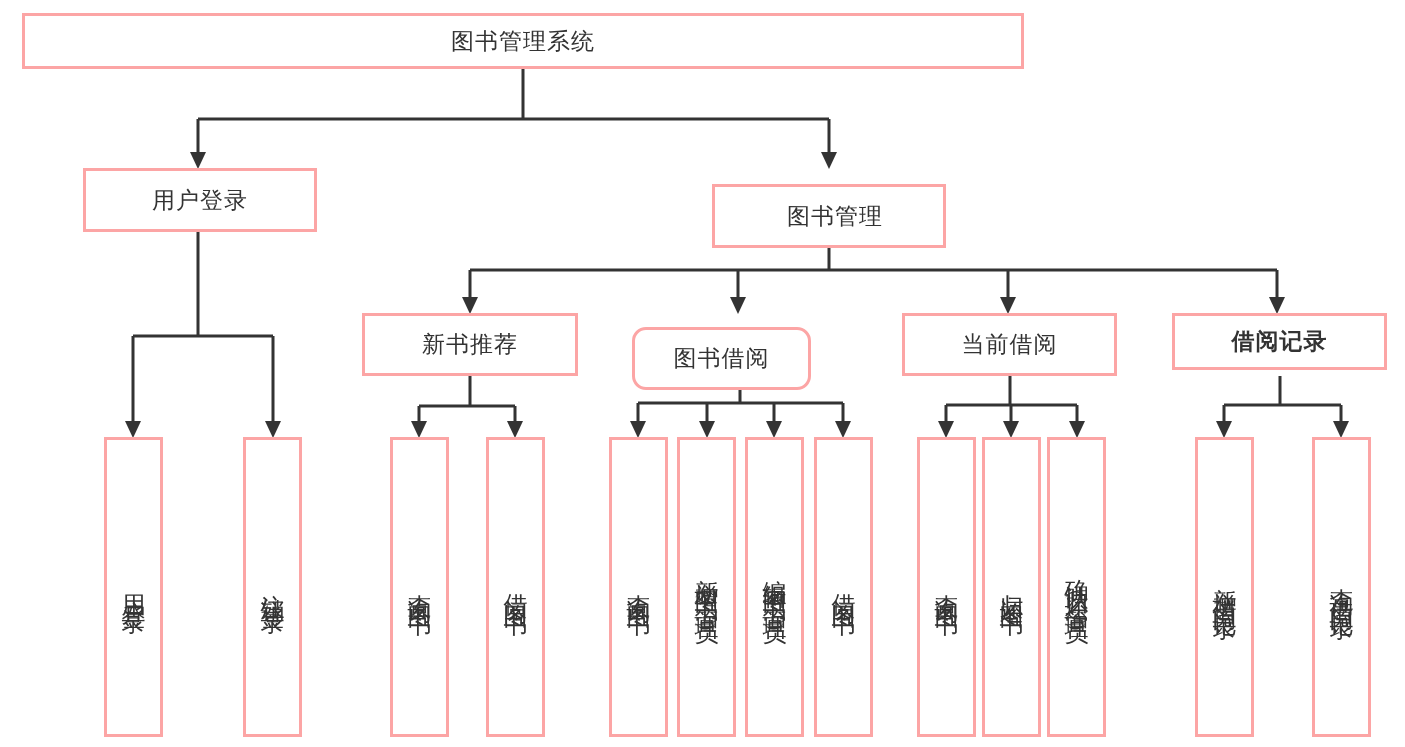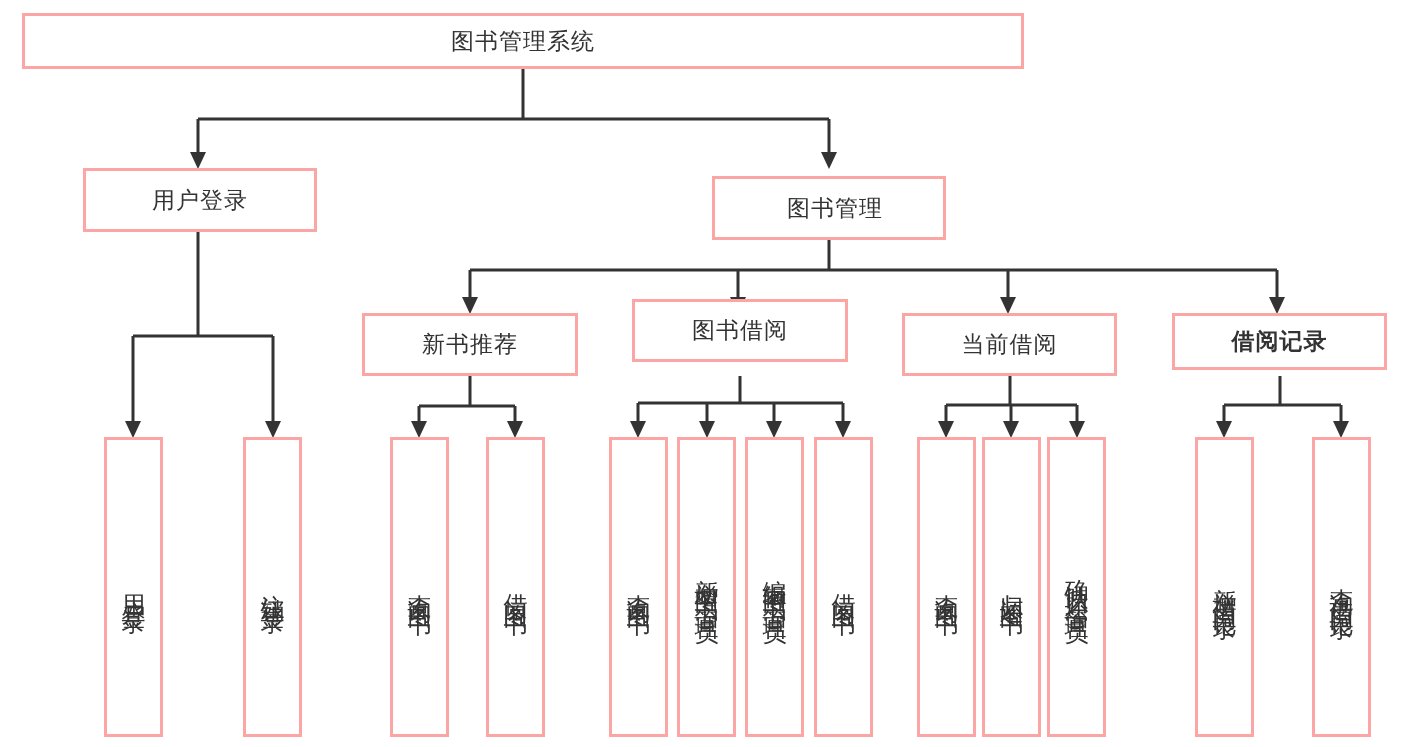--- a/index.html
+++ b/index.html
@@ -93,28 +93,28 @@
     </g>
   </svg>
 
   <div class="box" style="left:22px; top:13px; width:1002px; height:56px;">
     <span class="hlabel">图书管理系统</span>
   </div>
 
   <div class="box" style="left:83px; top:168px; width:234px; height:64px;">
     <span class="hlabel">用户登录</span>
   </div>
-  <div class="box" style="left:712px; top:176px; width:234px; height:64px;padding-left:12px;">
+  <div class="box" style="left:712px; top:184px; width:234px; height:64px;padding-left:12px;">
     <span class="hlabel">图书管理</span>
   </div>
 
   <div class="box" style="left:362px; top:313px; width:216px; height:63px;">
     <span class="hlabel">新书推荐</span>
   </div>
-  <div class="box" style="left:632px; top:299px; width:216px; height:63px;">
+  <div class="box" style="left:632px; top:327px; width:179px; height:63px;border-radius:14px;">
     <span class="hlabel">图书借阅</span>
   </div>
   <div class="box" style="left:902px; top:313px; width:215px; height:63px;text-align:right;">
     <span class="hlabel">当前借阅</span>
   </div>
   <div class="box" style="left:1172px; top:313px; width:215px; height:57px;font-weight:bold;">
     <span class="hlabel">借阅记录</span>
   </div>
 
   <div class="box" style="left:104px; top:437px; width:59px; height:300px;">

